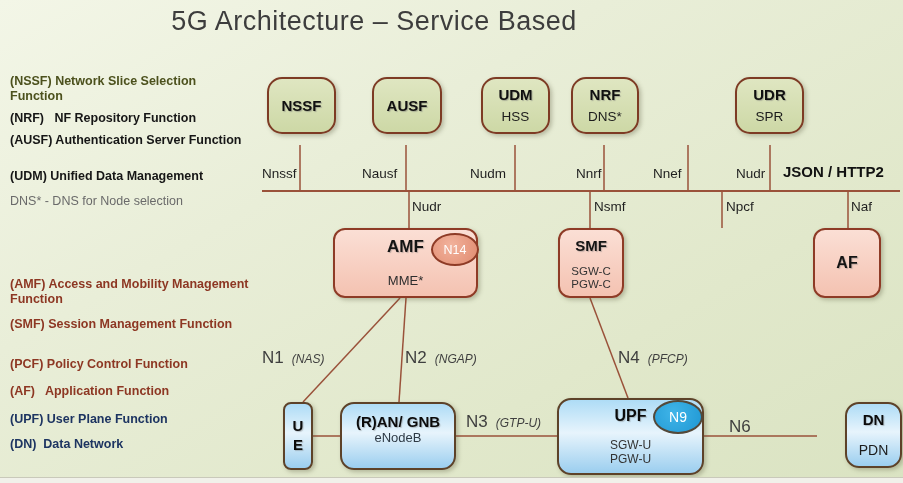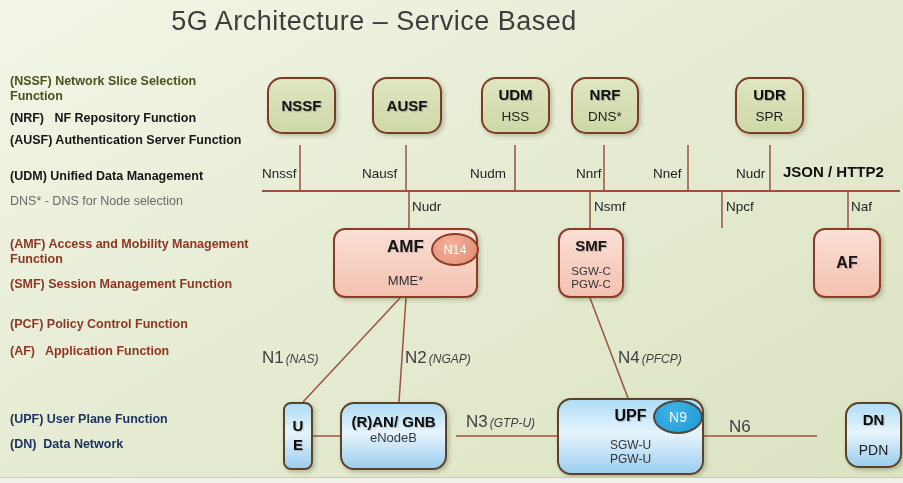--- a/index.html
+++ b/index.html
@@ -11,21 +11,21 @@
   .abs{position:absolute;}
   
   #title{left:124px;top:6px;width:500px;text-align:center;font-size:27px;
     color:#3d3d3d;letter-spacing:.5px;}
   
   .legend-item{left:10px;width:240px;font-size:12.5px;font-weight:bold;
     line-height:1.18;white-space:pre-wrap;}
   .lg-green{color:#4c511d;}
   .lg-black{color:#161616;}
   .lg-gray{color:#6a6a6a;font-weight:normal;}
-  .lg-maroon{color:#8d3723;}
+  .lg-maroon{color:#8d3723;margin-top:40px;}
   .lg-navy{color:#1d3461;}
   
   .node{border:2px solid #7d3b24;box-sizing:border-box;display:flex;
     flex-direction:column;align-items:center;
     box-shadow:2px 2px 4px rgba(90,90,60,.35);}
   .gbox{background:linear-gradient(180deg,#dfe6c1 0%,#cdd8a6 100%);
     border-radius:15px;top:77px;height:57px;}
   .gbox .lbl{font-weight:bold;font-size:15px;color:#101010;
     text-shadow:1px 1px 1px rgba(110,110,110,.45);}
   .gbox .sub{font-size:13.5px;color:#1c1c1c;}
@@ -50,21 +50,21 @@
     background:radial-gradient(circle at 40% 35%,#f2b29c,#e08a6f);
     border:2px solid #8e3b26;box-sizing:border-box;}
   #n9-badge{right:-1px;top:0px;width:50px;height:34px;font-size:14px;
     background:radial-gradient(circle at 40% 35%,#3fb4e8,#1f97d3);
     border:2px solid #53493a;box-sizing:border-box;}
   
   .busl{font-size:13.5px;color:#1f1f1f;top:166px;}
   .busb{font-size:13.5px;color:#1f1f1f;top:199px;}
   #protocol-label{left:783px;top:163px;font-size:15px;font-weight:bold;color:#111;}
   
-  .iface{display:flex;align-items:baseline;gap:2px;color:#3f3f3f;}
+  .iface{display:flex;align-items:baseline;gap:8px;color:#3f3f3f;}
   .iface .nm{font-size:17px;}
   .iface .pr{font-size:12px;font-style:italic;}
   
   #bottom-edge{left:0;bottom:0;width:903px;height:5px;background:#f1f1ea;
     border-top:1px solid #c9c9ba;}
   svg{position:absolute;left:0;top:0;pointer-events:none;}
 </style>
 </head>
 <body>
 
@@ -170,21 +170,21 @@
     <span class="pr">(GTP-U)</span>
   </div>
   <div class="abs iface" style="left:729px;top:417px">
     <span class="nm">N6</span>
   </div>
 
   <div class="abs node bbox center-lbl" style="left:283px;width:30px;border-radius:8px">
     <div class="lbl" style="line-height:1.25">U</div>
     <div class="lbl" style="line-height:1.25">E</div>
   </div>
-  <div class="abs node bbox split-lbl" style="left:340px;width:107px;padding-top:9px;padding-bottom:25px">
+  <div class="abs node bbox split-lbl" style="left:340px;width:116px;padding-top:9px;padding-bottom:25px">
     <div class="lbl">(R)AN/ GNB</div>
     <div class="sub">eNodeB</div>
   </div>
   <div class="abs node bbox split-lbl" style="left:557px;top:398px;width:147px;height:77px;padding-bottom:6px">
     <div class="lbl" style="font-size:16px">UPF</div>
     <div class="sub2">
       <div>SGW-U</div>
       <div>PGW-U</div>
     </div>
     <div class="badge" id="n9-badge">N9</div>

